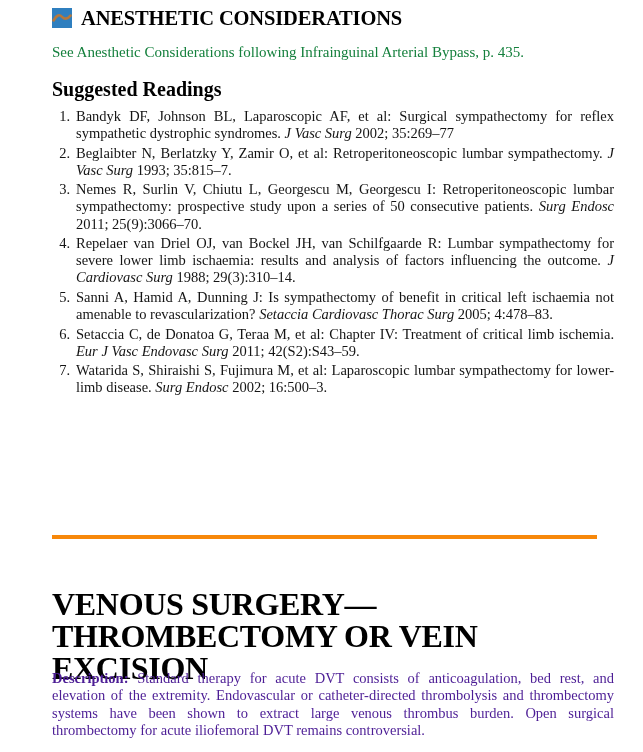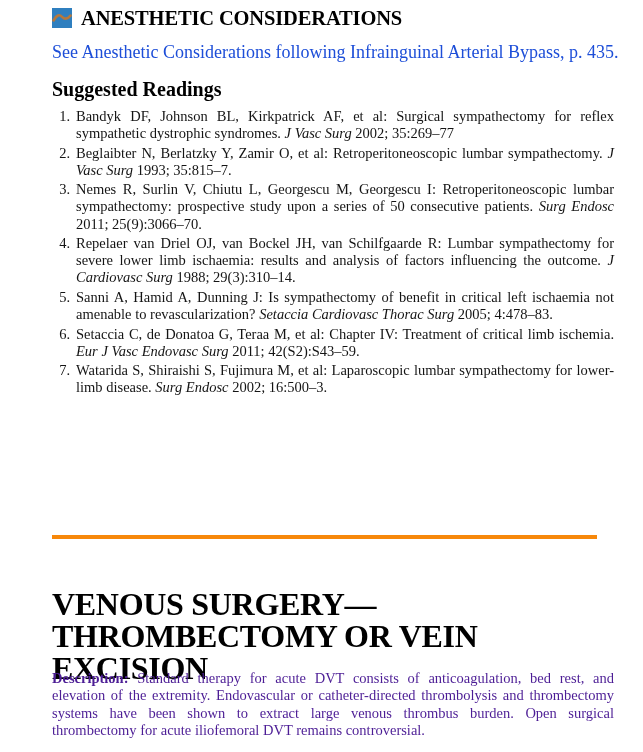--- a/index.html
+++ b/index.html
@@ -66,23 +66,23 @@
     font-size: 20.5px;
     letter-spacing: -0.15px;
     line-height: 1;
     color: #000;
   }
 
   
   .body-line {
     position: absolute;
     left: 52px;
-    font-size: 18px;
+    font-size: 15px;
     line-height: 17px;
-    color: #1d4ed8;
+    color: #15803d;
   }
 
   .sub-head {
     position: absolute;
     left: 52px;
     font-size: 20px;
     font-weight: bold;
     line-height: 16px;
     color: #000;
   }
@@ -170,21 +170,21 @@
     <span class="sec-title">ANESTHETIC CONSIDERATIONS</span>
   </div>
 
   <div class="body-line" style="top:44px;">See Anesthetic Considerations following Infrainguinal Arterial Bypass, p. 435.</div>
 
   <div class="sub-head" style="top:81px;">Suggested Readings</div>
 
   <ol class="ref-list">
     <li class="ref-item">
       <span class="ref-num">1.</span>
-      <span class="ref-text"><span>Bandyk DF, Johnson BL, Kirkpatrick AF, et al:</span> <span>Surgical sympathectomy for reflex sympathetic dystrophic syndromes.</span> <i>J Vasc Surg</i> <span>2002; 35:269–77</span></span>
+      <span class="ref-text"><span>Bandyk DF, Johnson BL, Laparoscopic AF, et al:</span> <span>Surgical sympathectomy for reflex sympathetic dystrophic syndromes.</span> <i>J Vasc Surg</i> <span>2002; 35:269–77</span></span>
     </li>
     <li class="ref-item">
       <span class="ref-num">2.</span>
       <span class="ref-text"><span>Beglaibter N, Berlatzky Y, Zamir O, et al:</span> <span>Retroperitoneoscopic lumbar sympathectomy.</span> <i>J Vasc Surg</i> <span>1993; 35:815–7.</span></span>
     </li>
     <li class="ref-item">
       <span class="ref-num">3.</span>
       <span class="ref-text"><span>Nemes R, Surlin V, Chiutu L, Georgescu M, Georgescu I:</span> <span>Retroperitoneoscopic lumbar sympathectomy: prospective study upon a series of 50 consecutive patients.</span> <i>Surg Endosc</i> <span>2011; 25(9):3066–70.</span></span>
     </li>
     <li class="ref-item">

